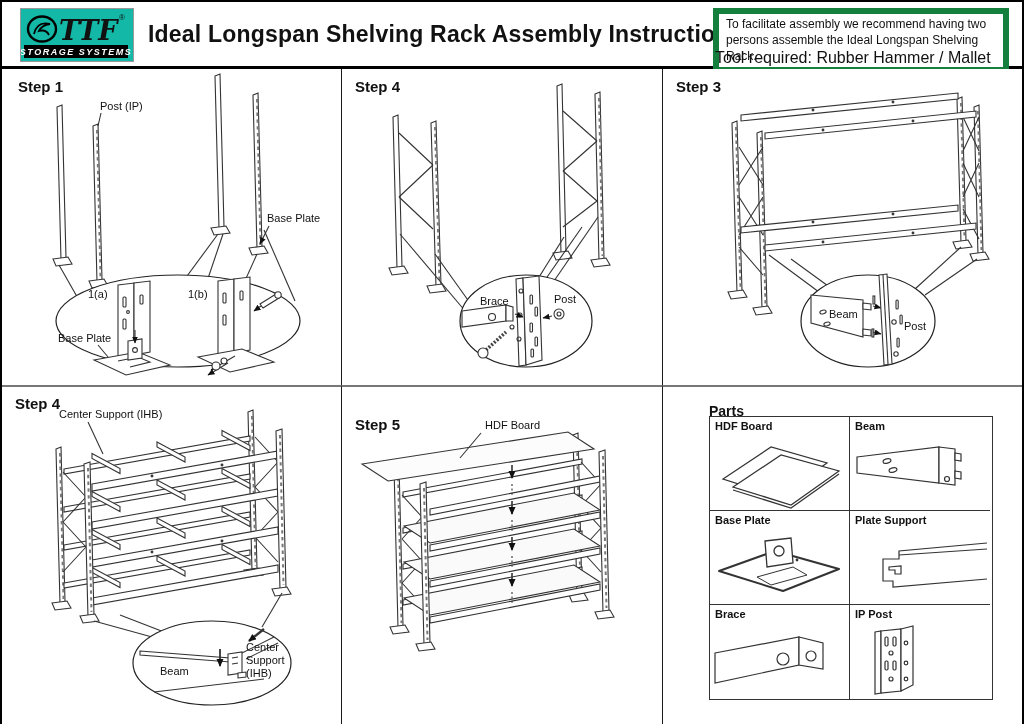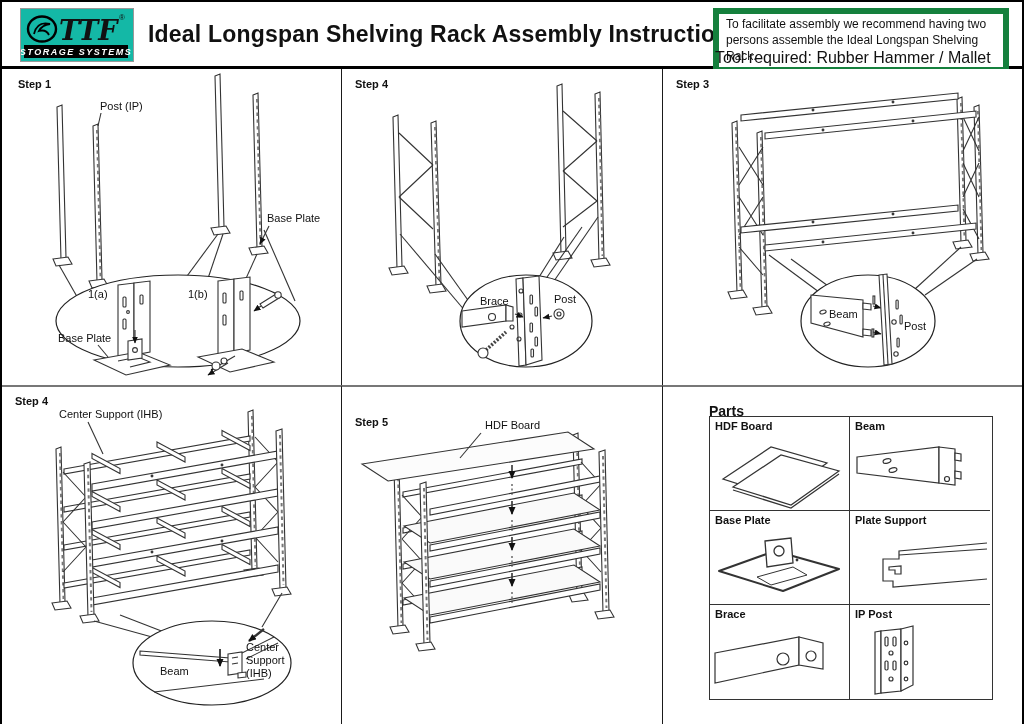--- a/index.html
+++ b/index.html
@@ -18,21 +18,21 @@
   .tool-line{position:absolute;left:713px;top:47px;font-size:16px;}
   
   .content{position:absolute;left:0;top:67px;right:0;bottom:0;}
   .panel{position:absolute;background:#fff;box-sizing:border-box;}
   .p1{left:0;top:0;width:339px;height:316px;}
   .p2{left:339px;top:0;width:321px;height:316px;border-left:1px solid #1a1a1a;}
   .p3{left:660px;top:0;width:364px;height:316px;border-left:1px solid #1a1a1a;}
   .p4{left:0;top:316px;width:339px;height:341px;border-top:2px solid #777;}
   .p5{left:339px;top:316px;width:321px;height:341px;border-left:1px solid #1a1a1a;border-top:2px solid #777;}
   .p6{left:660px;top:316px;width:364px;height:341px;border-left:1px solid #1a1a1a;border-top:2px solid #777;}
-  .step-label{position:absolute;left:13px;top:9px;font-size:11px;font-weight:bold;}
+  .step-label{position:absolute;left:13px;top:9px;font-size:15px;font-weight:bold;}
   .p1 .step-label{left:16px;}
   .fig{position:absolute;left:0;top:0;}
   svg text{font-family:"Liberation Sans",sans-serif;font-size:11px;fill:#111;font-weight:normal;}
   
   .parts-title{position:absolute;left:46px;top:6px;font-size:14px;font-weight:bold;margin-top:10px;}
   .parts-grid{position:absolute;left:46px;top:29px;width:282px;height:282px;border:1px solid #333;
     display:grid;grid-template-columns:140px 140px;grid-template-rows:94px 94px 94px;background:#fff;}
   .part-cell{position:relative;border-right:1px solid #333;border-bottom:1px solid #333;overflow:hidden;}
   .part-cell:nth-child(2n){border-right:none;}
   .part-cell:nth-child(n+5){border-bottom:none;}

